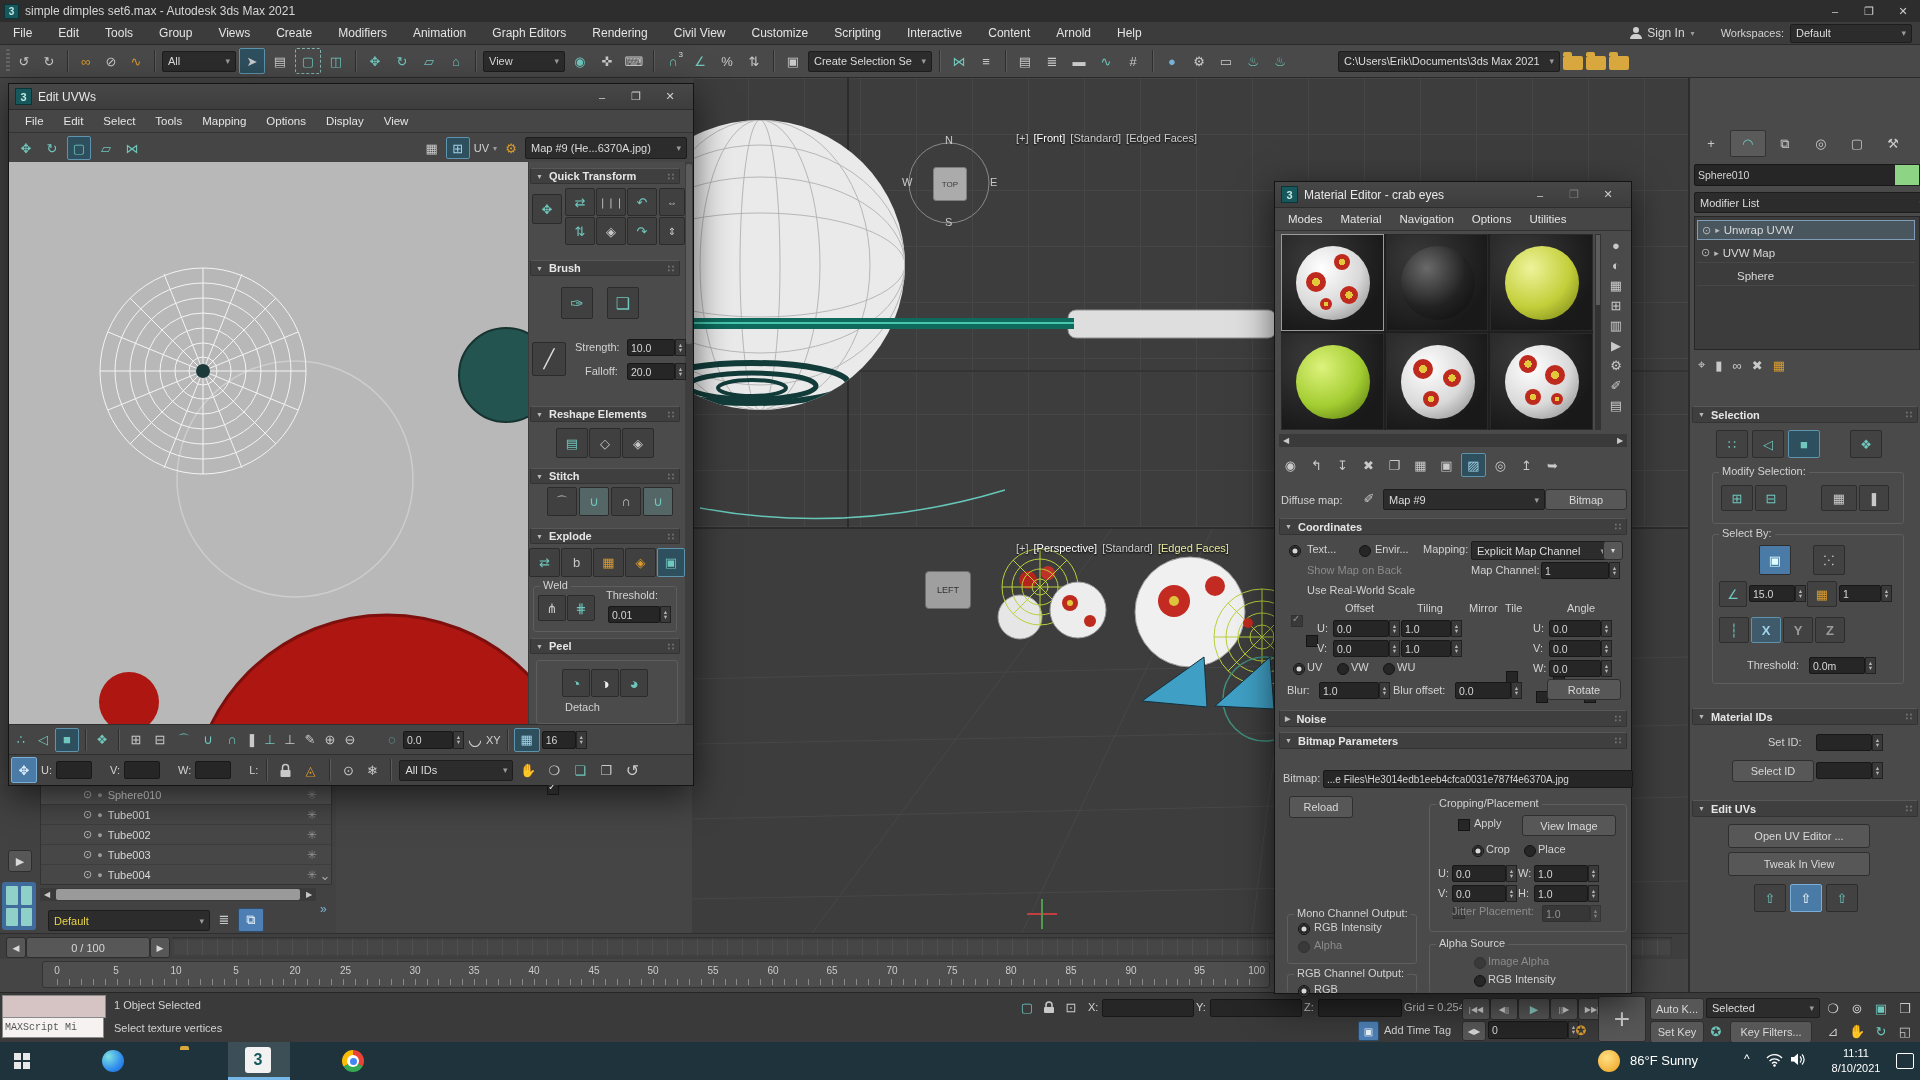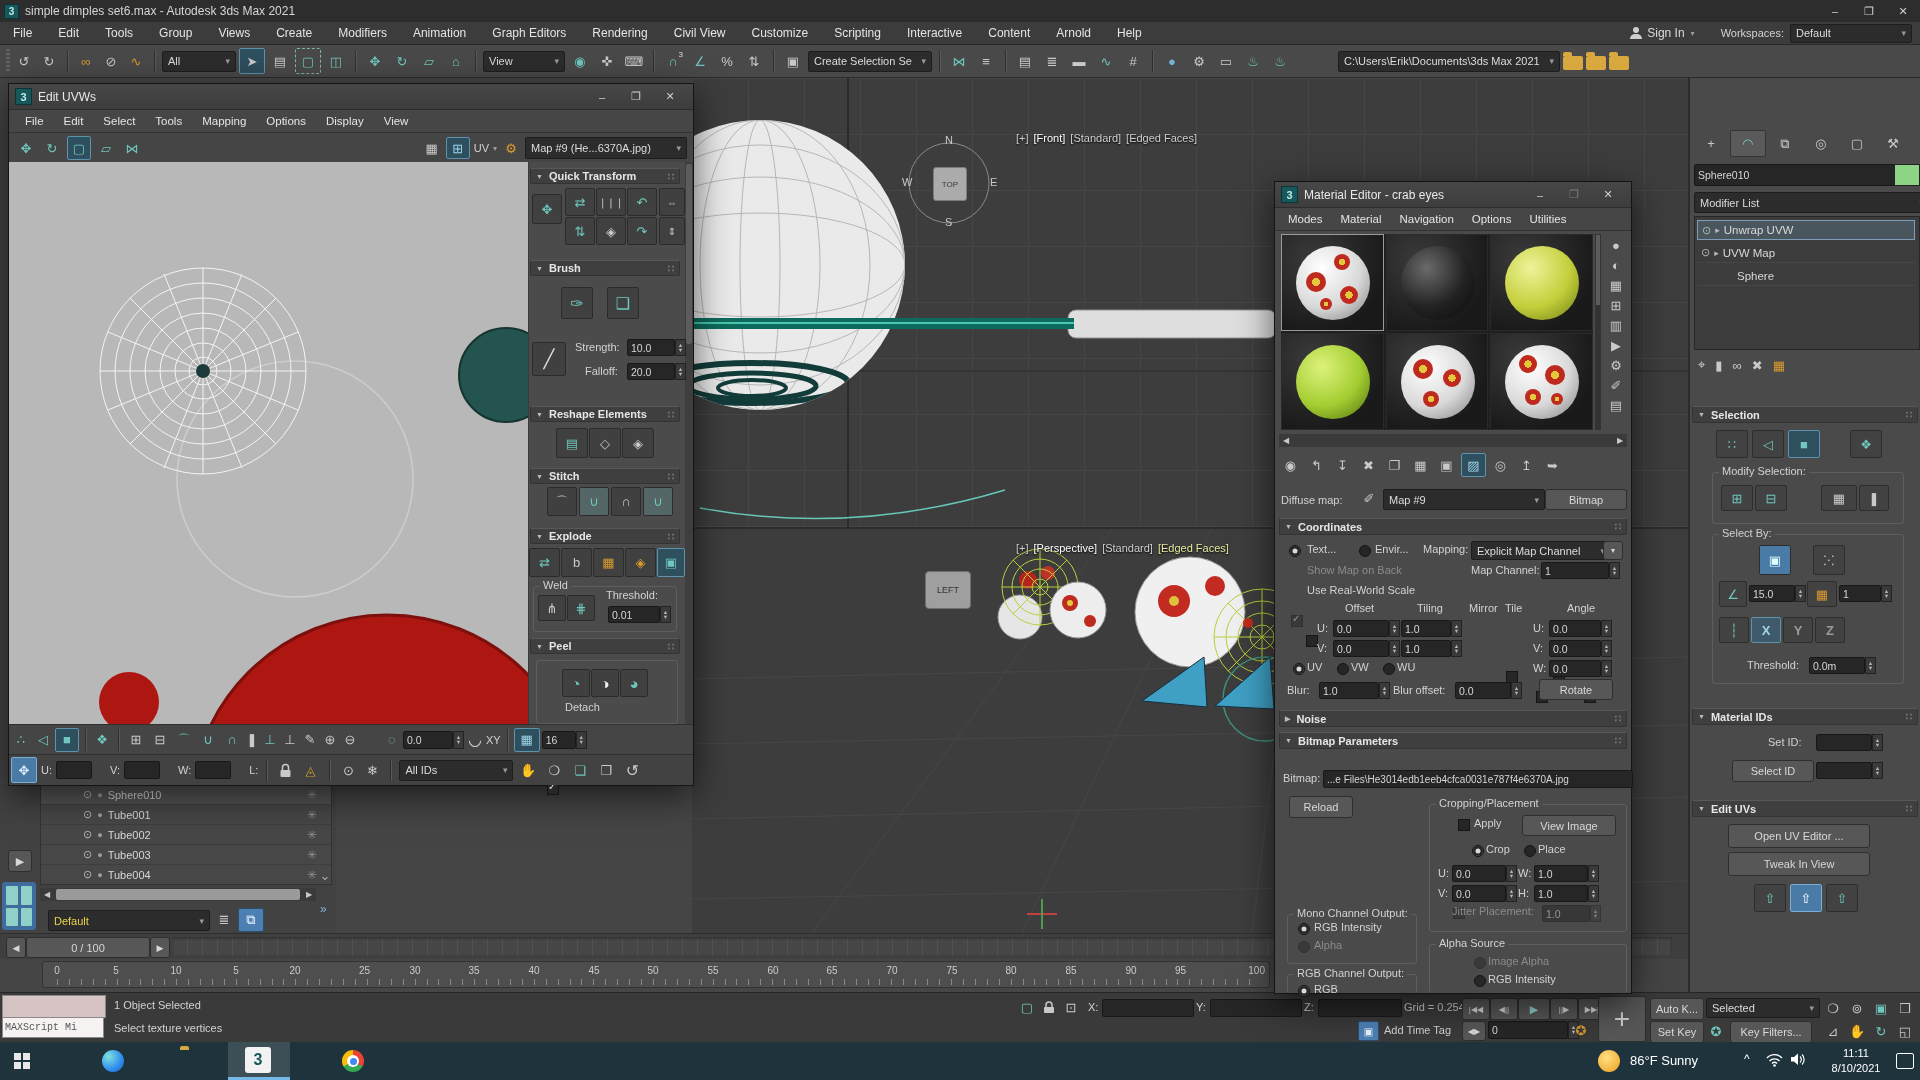--- a/index.html
+++ b/index.html
@@ -449,35 +449,35 @@
     <span class="a" style="left:172px;top:3px;width:1500px;height:19px;background:#464646;box-shadow:inset 0 1px 3px #2a2a2a;background-image:repeating-linear-gradient(90deg,#515151 0 1px,transparent 1px 15px)"></span>
   </div>
 
   <div class="a" style="left:42px;top:961px;width:1228px;height:27px;background:#4e4e4e;border:1px solid #333;border-radius:3px;box-sizing:border-box">
     <div class="tick-strip" style="left:14px;width:1194px"></div>
     <span class="a mini" style="left:-1px;top:3px;width:30px;text-align:center;color:#ccc">0</span>
     <span class="a mini" style="left:58px;top:3px;width:30px;text-align:center;color:#ccc">5</span>
     <span class="a mini" style="left:118px;top:3px;width:30px;text-align:center;color:#ccc">10</span>
     <span class="a mini" style="left:178px;top:3px;width:30px;text-align:center;color:#ccc">5</span>
     <span class="a mini" style="left:237px;top:3px;width:30px;text-align:center;color:#ccc">20</span>
-    <span class="a mini" style="left:297px;top:3px;width:30px;text-align:right;color:#ccc">25</span>
+    <span class="a mini" style="left:297px;top:3px;width:30px;text-align:left;color:#ccc">25</span>
     <span class="a mini" style="left:357px;top:3px;width:30px;text-align:center;color:#ccc">30</span>
     <span class="a mini" style="left:416px;top:3px;width:30px;text-align:center;color:#ccc">35</span>
     <span class="a mini" style="left:476px;top:3px;width:30px;text-align:center;color:#ccc">40</span>
     <span class="a mini" style="left:536px;top:3px;width:30px;text-align:center;color:#ccc">45</span>
     <span class="a mini" style="left:595px;top:3px;width:30px;text-align:center;color:#ccc">50</span>
     <span class="a mini" style="left:655px;top:3px;width:30px;text-align:center;color:#ccc">55</span>
     <span class="a mini" style="left:715px;top:3px;width:30px;text-align:center;color:#ccc">60</span>
     <span class="a mini" style="left:774px;top:3px;width:30px;text-align:center;color:#ccc">65</span>
     <span class="a mini" style="left:834px;top:3px;width:30px;text-align:center;color:#ccc">70</span>
     <span class="a mini" style="left:894px;top:3px;width:30px;text-align:center;color:#ccc">75</span>
     <span class="a mini" style="left:953px;top:3px;width:30px;text-align:center;color:#ccc">80</span>
     <span class="a mini" style="left:1013px;top:3px;width:30px;text-align:center;color:#ccc">85</span>
     <span class="a mini" style="left:1073px;top:3px;width:30px;text-align:center;color:#ccc">90</span>
-    <span class="a mini" style="left:1132px;top:3px;width:30px;text-align:left;color:#ccc">95</span>
+    <span class="a mini" style="left:1132px;top:3px;width:30px;text-align:right;color:#ccc">95</span>
     <span class="a mini" style="left:1192px;top:3px;width:30px;text-align:right;color:#ccc">100</span>
   </div>
 
   <div class="a" style="left:0;top:992px;width:1920px;height:50px;background:#3a3a3a;border-top:1px solid #262626;box-sizing:border-box">
     <div class="a" style="left:2px;top:2px;width:102px;height:21px;background:#d6c3c3;border:1px solid #8a8a8a"></div>
     <div class="a f" style="left:2px;top:24px;width:102px;height:21px;background:#f6f2f2;border:1px solid #8a8a8a;color:#555;font-family:'Liberation Mono',monospace;font-size:10px;padding:0 2px;box-sizing:border-box;overflow:hidden">
         <span>MAXScript Mi</span>
       </div>
     <span class="lbl a" style="left:114px;top:6px">1 Object Selected</span>
     <span class="lbl a" style="left:114px;top:29px">Select texture vertices</span>
@@ -935,21 +935,21 @@
         </span>
         <span class="spinner"></span>
       </span>
     <span class="lbl a" style="left:118px;top:502px">Blur offset:</span>
     <span class="spin a" style="left:180px;top:500px">
         <span class="field" style="width:48px;height:15px">
           <span>0.0</span>
         </span>
         <span class="spinner"></span>
       </span>
-    <span class="btn a" style="left:264px;top:497px;width:72px;height:19px">
+    <span class="btn a" style="left:272px;top:497px;width:72px;height:19px">
         <span>Rotate</span>
       </span>
 
     <div class="a rhead closed" style="left:4px;top:528px;width:348px;height:17px;box-sizing:border-box">
         <span>Noise</span>
       </div>
     <div class="a rhead" style="left:4px;top:550px;width:348px;height:17px;box-sizing:border-box">
         <span>Bitmap Parameters</span>
       </div>
     <span class="lbl a" style="left:8px;top:590px">Bitmap:</span>

